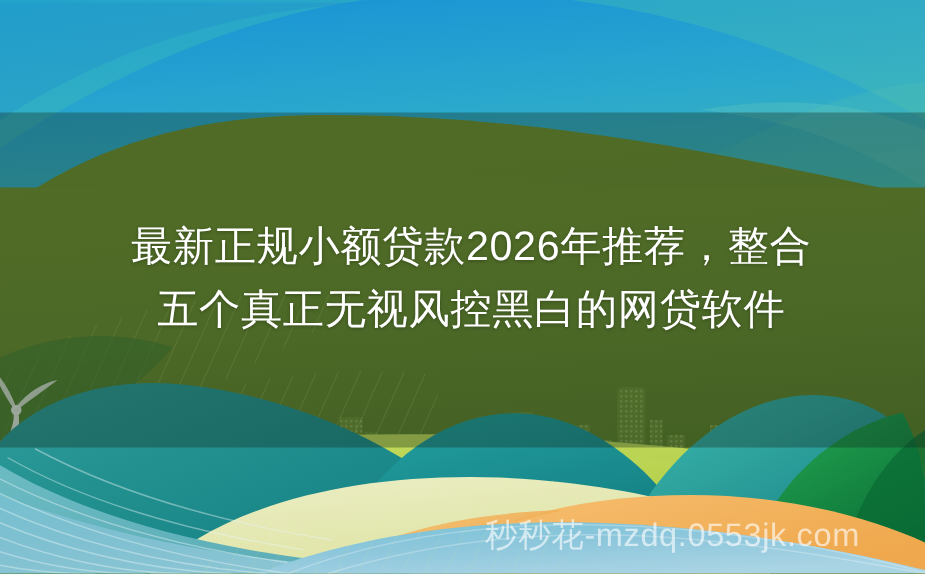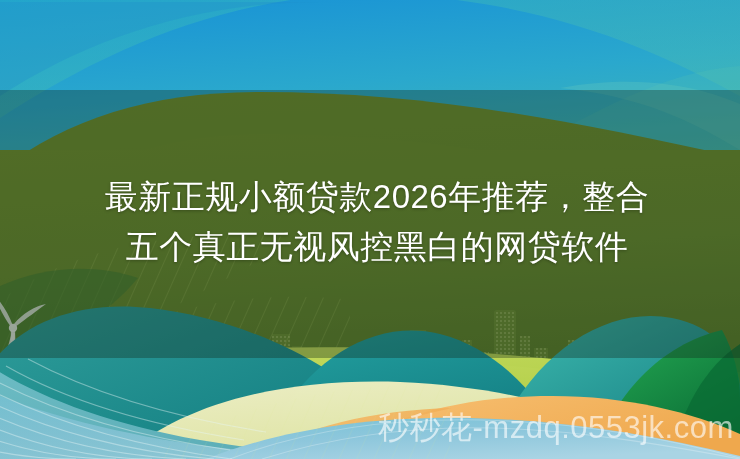--- a/index.html
+++ b/index.html
@@ -45,24 +45,24 @@
     letter-spacing: 0.5px;
     white-space: pre-line;
     text-shadow: 0 1px 3px rgba(0,0,0,0.30);
     pointer-events: none;
     margin-left: 25px;
   }
 
   
   #watermark {
     position: absolute;
-    left: 378px;
+    left: 388px;
     top: 408px;
     color: rgba(255, 255, 255, 0.62);
-    font-size: 31px;
+    font-size: 26px;
     line-height: 40px;
     letter-spacing: 0.5px;
     white-space: nowrap;
     pointer-events: none;
   }
 </style>
 </head>
 <body>
 
 <div id="stage">

